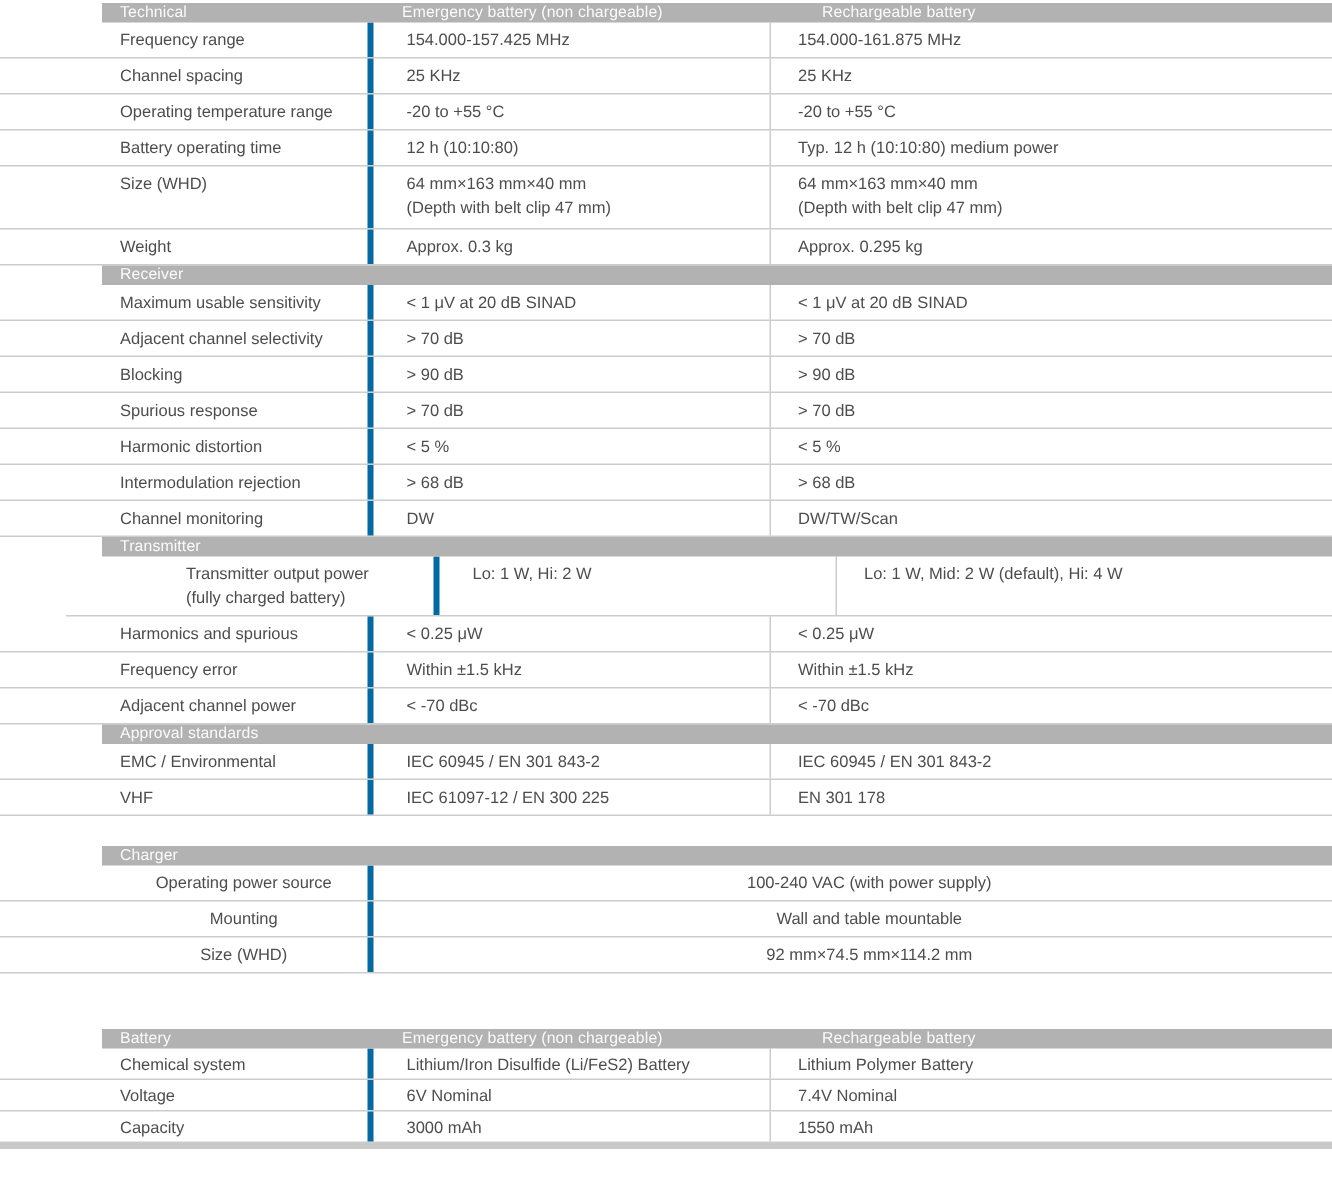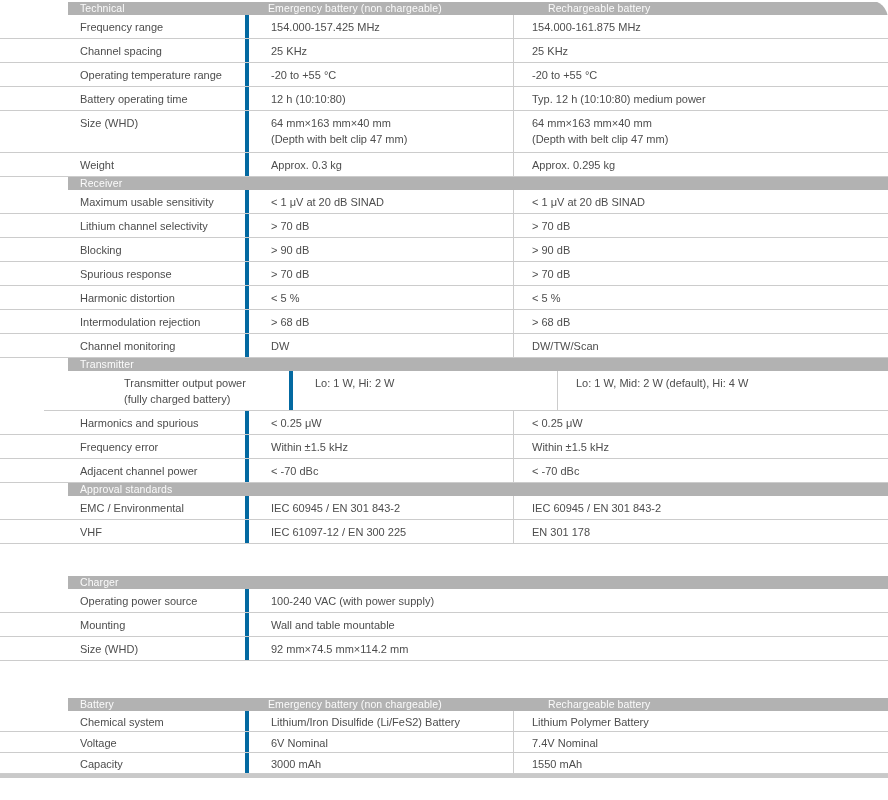--- a/index.html
+++ b/index.html
@@ -1,20 +1,19 @@
 <!DOCTYPE html>
 <html><head>
 <meta charset="utf-8">
 <style>
   html, body { margin:0; padding:0; background:#ffffff; }
   .page {
     width:888px; height:800px; position:relative; overflow:hidden;
     background:#ffffff; box-sizing:border-box; padding-top:2px;
     font-family:"Liberation Sans", sans-serif;
-    border-radius:19px;
   }
   
   .bar { margin-left:68px; height:13px; background:#b2b2b2; position:relative; }
   .bar span {
     position:absolute; top:0; line-height:13px; font-size:10.5px;
     color:#fbfbfb; white-space:nowrap; letter-spacing:0.1px;
   }
   .bar-title { left:12px; }
   .bar-col2  { left:200px; }
   .bar-col3  { left:462px;margin-left:18px; }
@@ -28,21 +27,21 @@
   .c0 { width:68px; flex:none; }
   .cell {
     padding-top:4px; line-height:16px; white-space:pre-line;
     box-sizing:border-box; overflow:hidden;
   }
   .c1 { width:177px; flex:none; padding-left:12px; }
   .c2 { width:268px; flex:none; padding-left:22px; border-left:4px solid #0369a1; }
   .c2.span { flex:1; width:auto; }
   .c3 { flex:1; padding-left:18px; border-left:1px solid #cccccc; }
   
-  .sec-charger { margin-top:32px; }
+  .sec-charger { margin-top:20px;text-align:center; }
   .sec-battery { margin-top:37px; }
   .sec-battery .row { height:21px; }
   .sec-battery .cell { padding-top:3px; }
   .bottom-strip { height:4px; background:#c9c9c9; }
 </style>
 </head>
 <body>
 
 <div class="page">
   <div id="spec-root">
@@ -97,21 +96,21 @@
 
   </div>
         <div class="row">
     <div class="c0"></div>
     <div class="c1 cell">Maximum usable sensitivity</div>
     <div class="c2 cell">&lt; 1 μV at 20 dB SINAD</div>
     <div class="c3 cell">&lt; 1 μV at 20 dB SINAD</div>
   </div>
         <div class="row">
     <div class="c0"></div>
-    <div class="c1 cell">Lithium channel selectivity</div>
+    <div class="c1 cell">Adjacent channel selectivity</div>
     <div class="c2 cell">&gt; 70 dB</div>
     <div class="c3 cell">&gt; 70 dB</div>
   </div>
         <div class="row">
     <div class="c0"></div>
     <div class="c1 cell">Blocking</div>
     <div class="c2 cell">&gt; 90 dB</div>
     <div class="c3 cell">&gt; 90 dB</div>
   </div>
         <div class="row">

